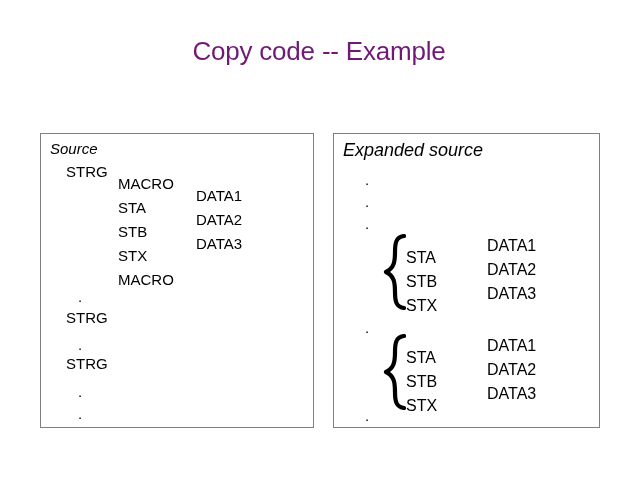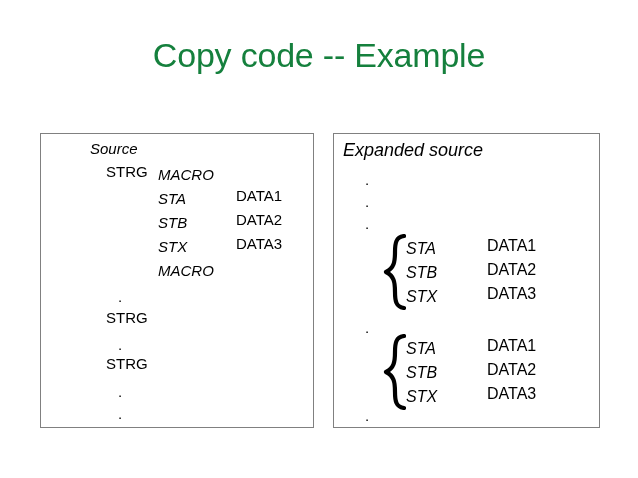--- a/index.html
+++ b/index.html
@@ -22,40 +22,39 @@
   }
 
   
   #slide-title {
     position: absolute;
     left: 0;
     top: 36px;
     width: 638px;
     text-align: center;
     font-family: "Liberation Sans", sans-serif;
-    font-size: 34px;
+    font-size: 26px;
     font-weight: 400;
-    color: #15803d;
+    color: #701a75;
     letter-spacing: -0.2px;
     white-space: nowrap;
   }
 
   
   .panel {
     position: absolute;
     box-sizing: border-box;
     border: 1px solid #808080;
     background: #ffffff;
   }
   #panel-source {
     left: 40px;
     top: 133px;
     width: 274px;
     height: 295px;
-    padding-left: 40px;
   }
   #panel-expanded {
     left: 333px;
     top: 133px;
     width: 267px;
     height: 295px;
   }
 
   .panel-inner {
     position: relative;
@@ -100,23 +99,22 @@
     line-height: 16px;
   }
   .col-label {
     position: absolute;
     left: 16px;
     top: 0;
     white-space: nowrap;
   }
   .col-op {
     position: absolute;
-    top: 3px;
-    white-space: nowrap;
-    font-style: italic;
+    top: 12px;
+    white-space: nowrap;
   }
   .col-operand {
     position: absolute;
     top: 0;
     white-space: nowrap;
     margin-left: 16px;
   }
 
   
   .src-row .col-op      { left: 68px; }

